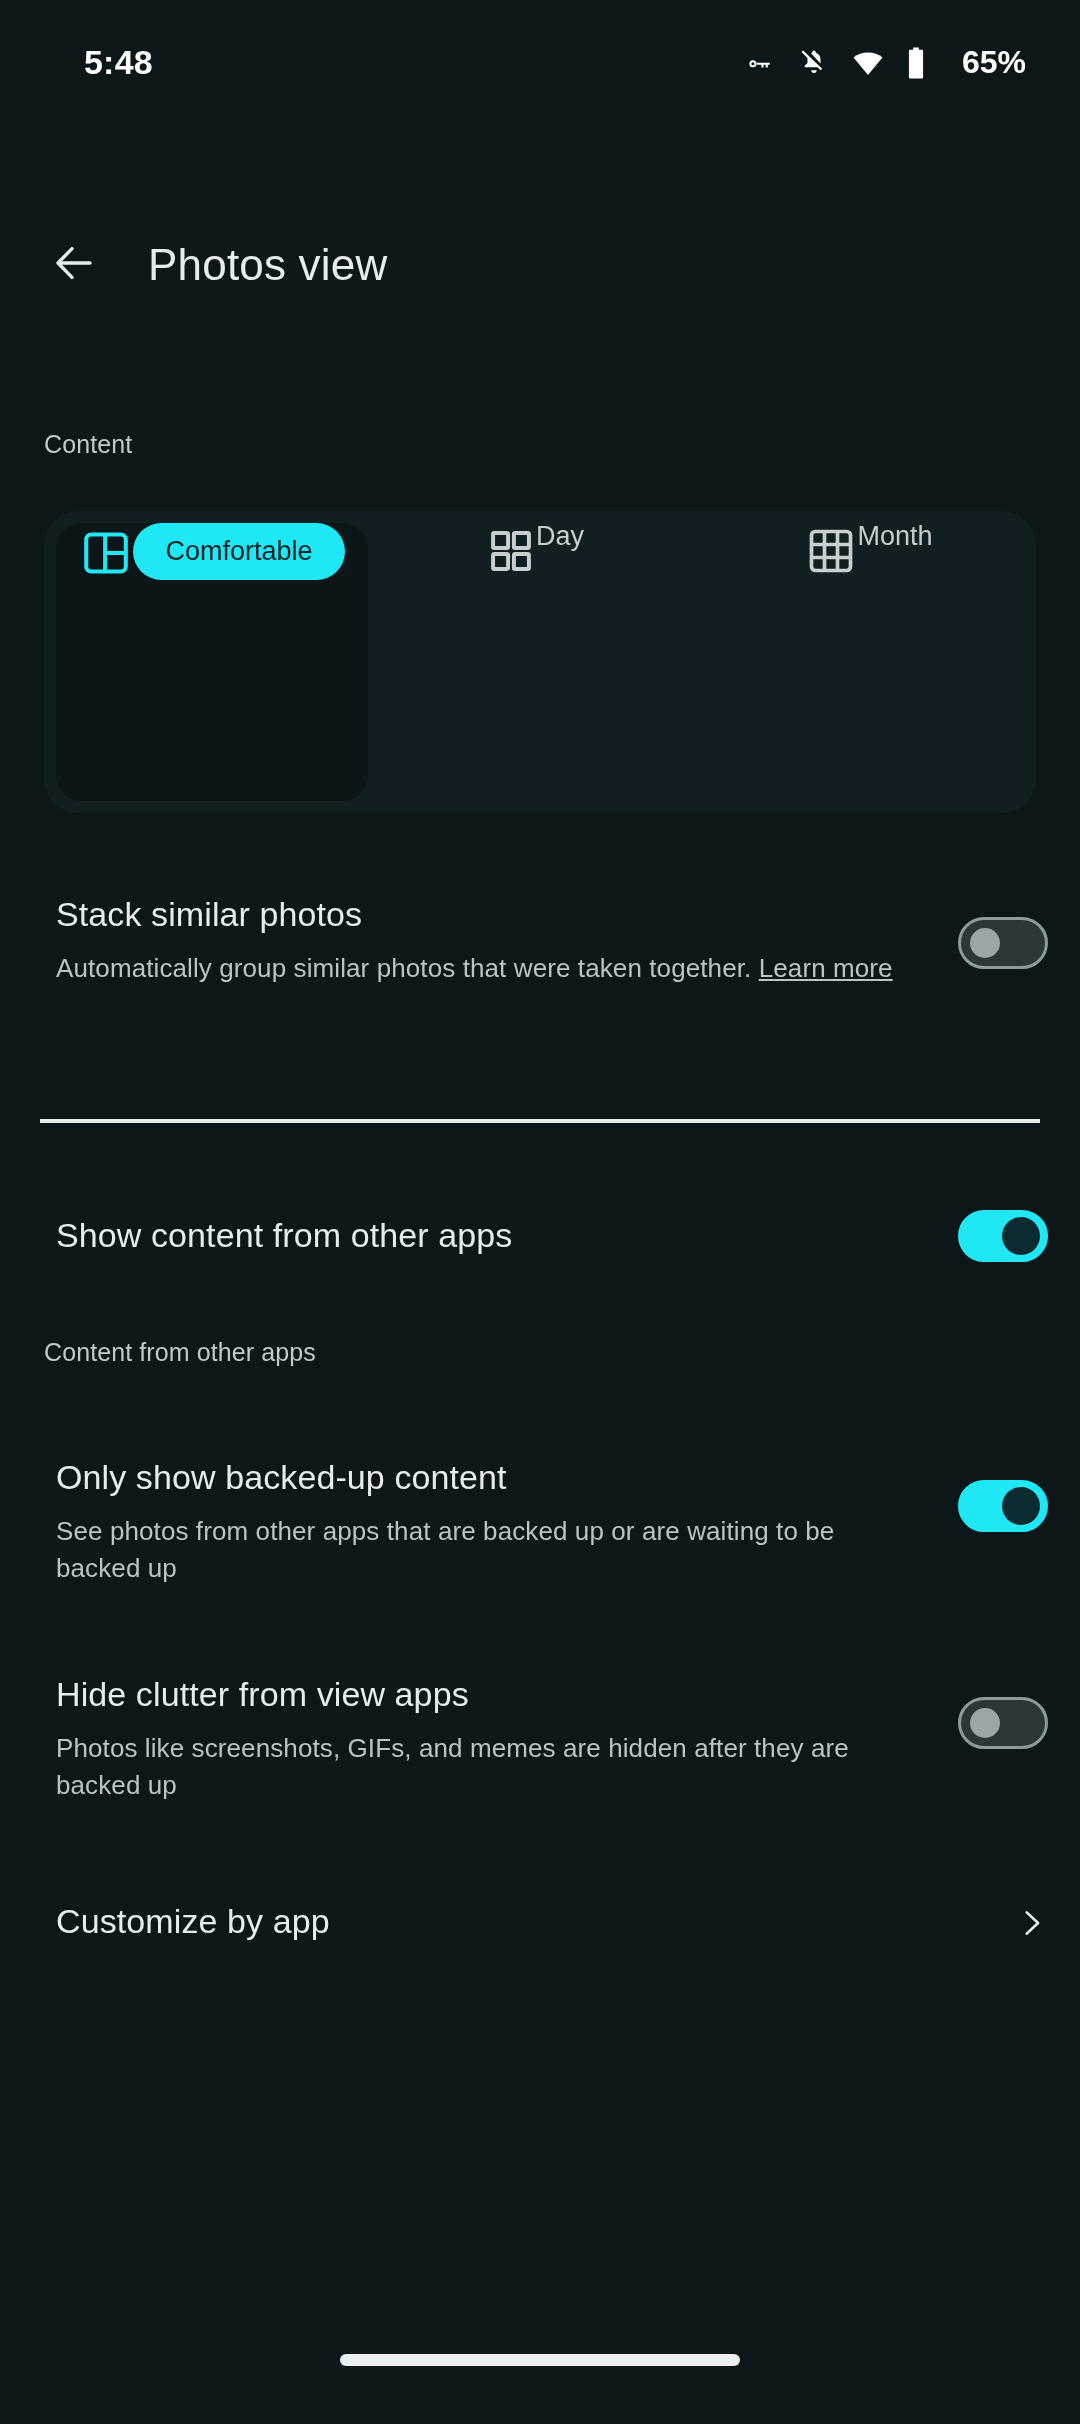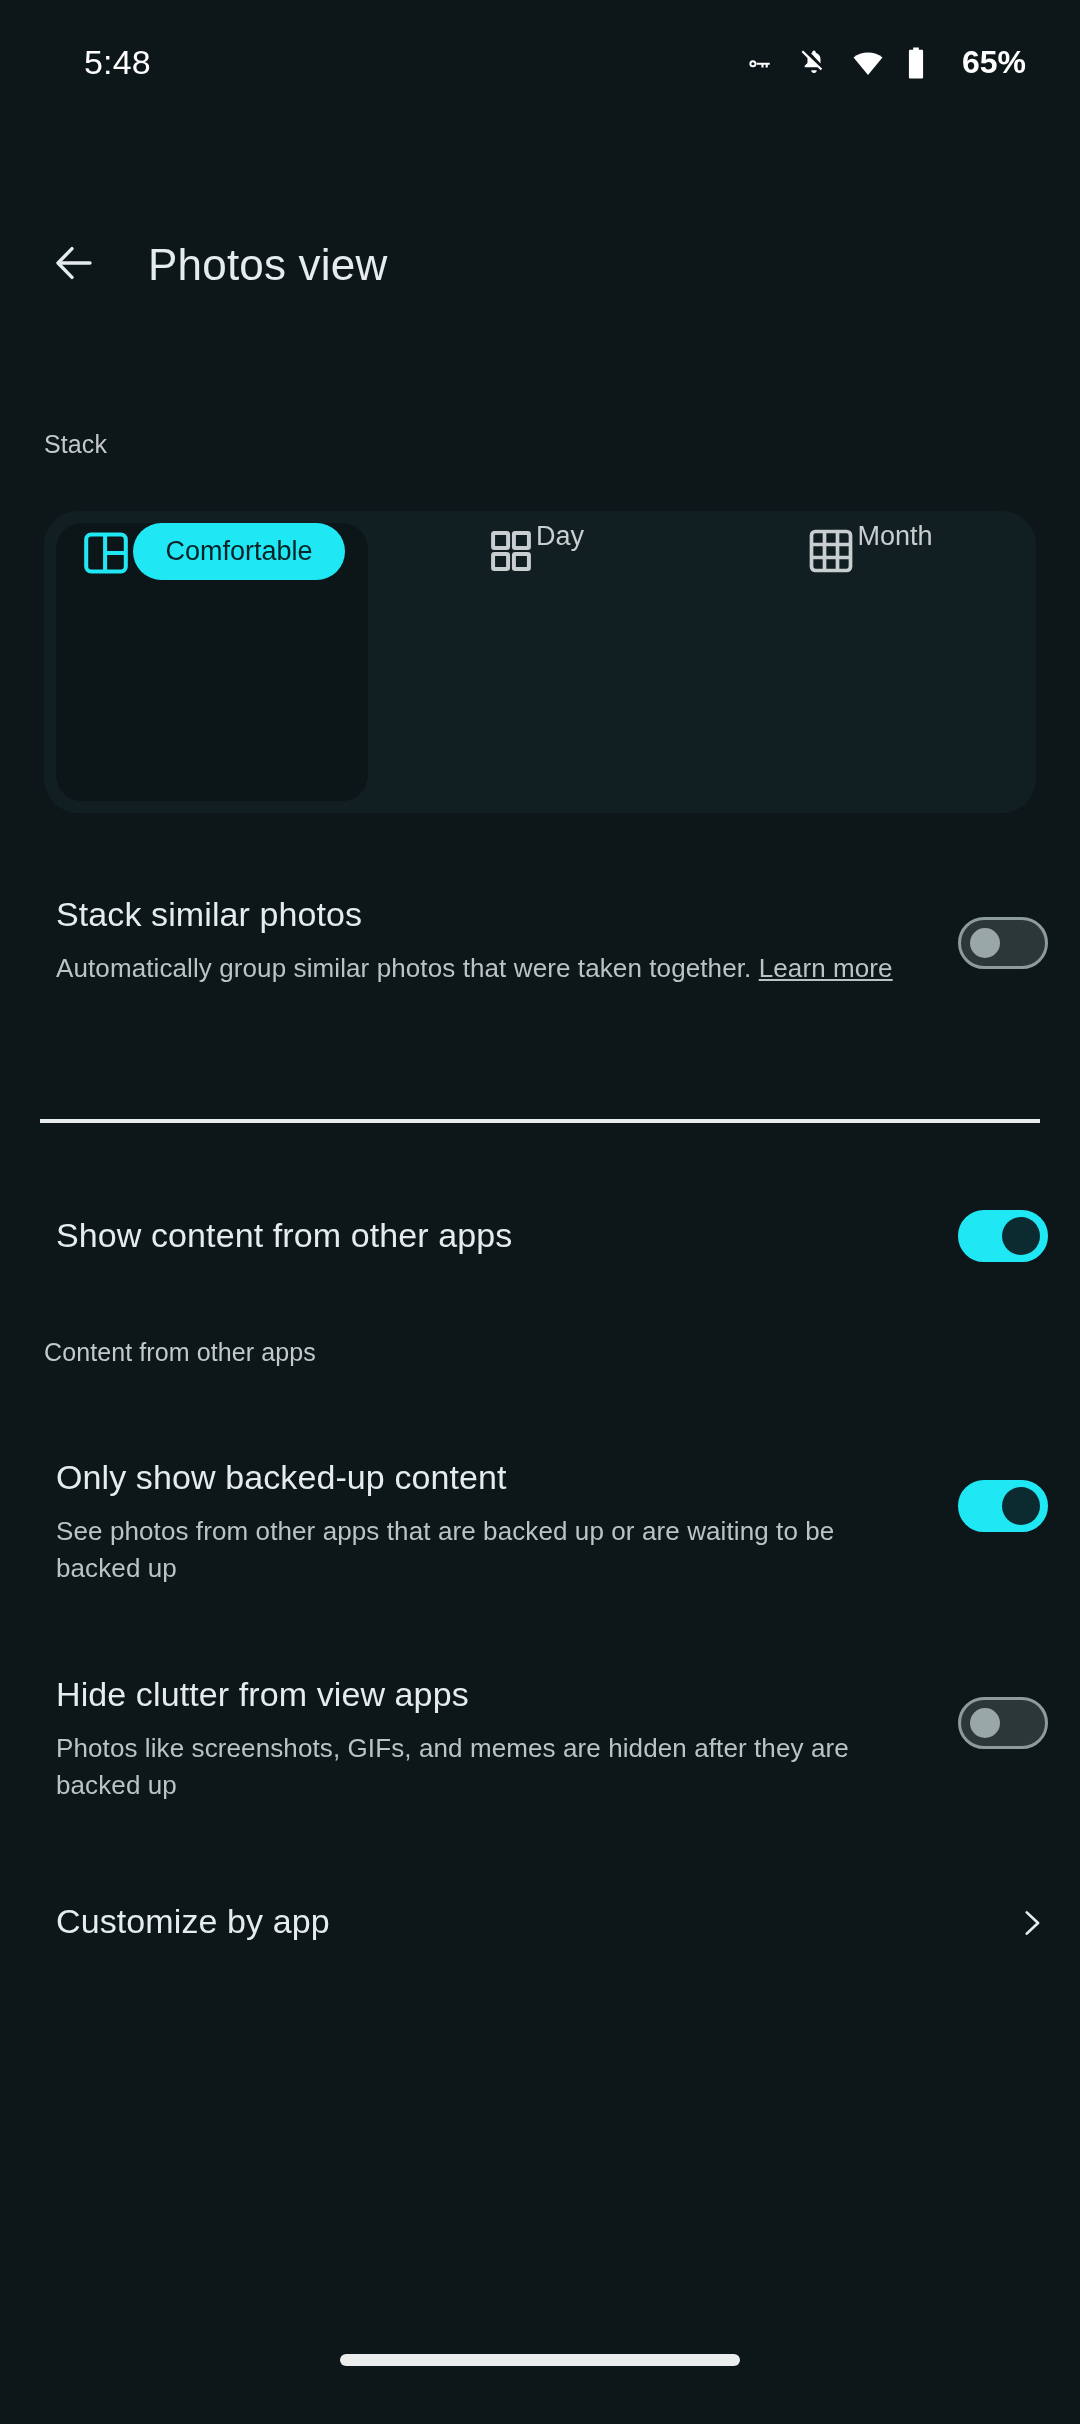--- a/index.html
+++ b/index.html
@@ -10,21 +10,21 @@
     overflow:hidden;
   }
   body { position:relative; color:#e3e3e3; }
 
   
   .statusbar{
     position:absolute; top:0; left:0; width:1080px; height:125px;
     display:flex; align-items:center; justify-content:space-between;
     padding:0 54px 0 84px;
   }
-  .clock{ font-size:34px; font-weight:400; color:#ffffff; letter-spacing:.2px; }
+  .clock{ font-size:34px; font-weight:700; color:#ffffff; letter-spacing:.2px; }
   .status-icons{ display:flex; align-items:center; gap:20px; }
   .status-icons svg{ display:block; }
   .battpct{ font-size:32px; font-weight:700; color:#ffffff; margin-left:15px; }
 
   
   .appbar{
     position:absolute; top:200px; left:0; width:928px; height:130px;
     display:flex; align-items:center;
   }
   .back-btn{
@@ -142,21 +142,21 @@
     <span>
       <svg width="48" height="48" viewBox="0 0 24 24" fill="none" stroke="#e6eced" stroke-width="1.7" stroke-linecap="round" stroke-linejoin="round">
         <line x1="20" y1="12" x2="4.5" y2="12"></line>
         <polyline points="11,4.8 4,12 11,19.2"></polyline>
       </svg>
     </span>
   </div>
   <div class="page-title">Photos view</div>
 </div>
 
-<div class="section-label" id="layout-label">Stack</div>
+<div class="section-label" id="layout-label">Content</div>
 
 <div class="layout-card">
 
   <div class="layout-option selected">
     <div class="opt-icon">
       <svg width="54" height="54" viewBox="0 0 24 24" fill="none" stroke="#1fe7f3" stroke-width="1.8">
         <rect x="3.2" y="3.8" width="17.6" height="16.4" rx="2.2"></rect>
         <line x1="11.6" y1="3.8" x2="11.6" y2="20.2"></line>
         <line x1="11.6" y1="12" x2="20.8" y2="12"></line>
       </svg>

